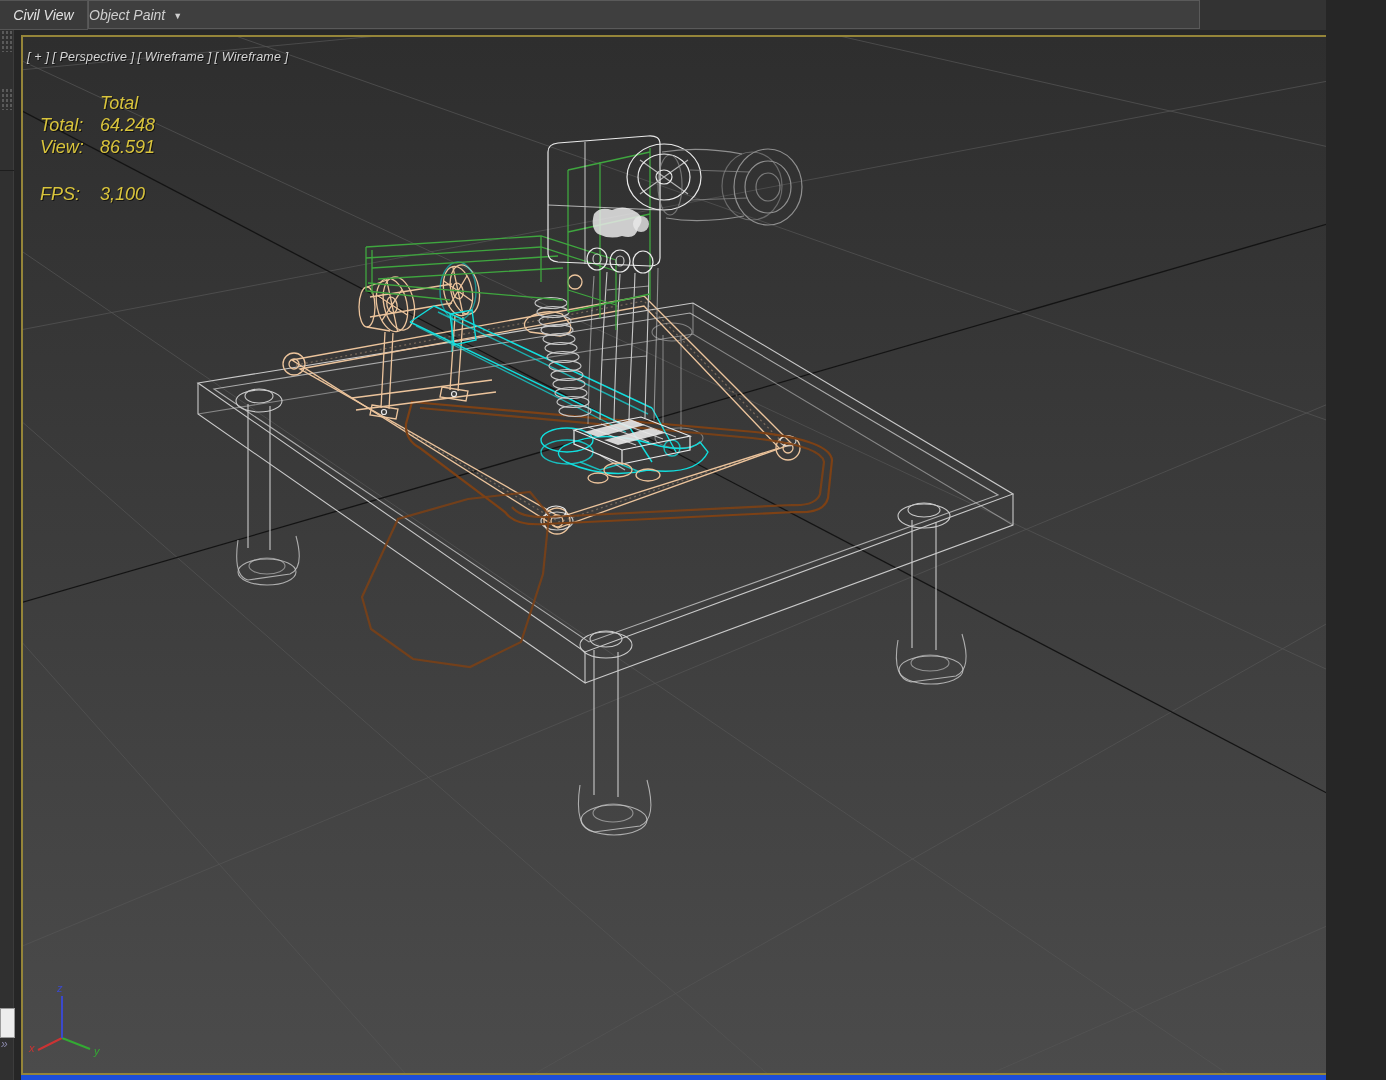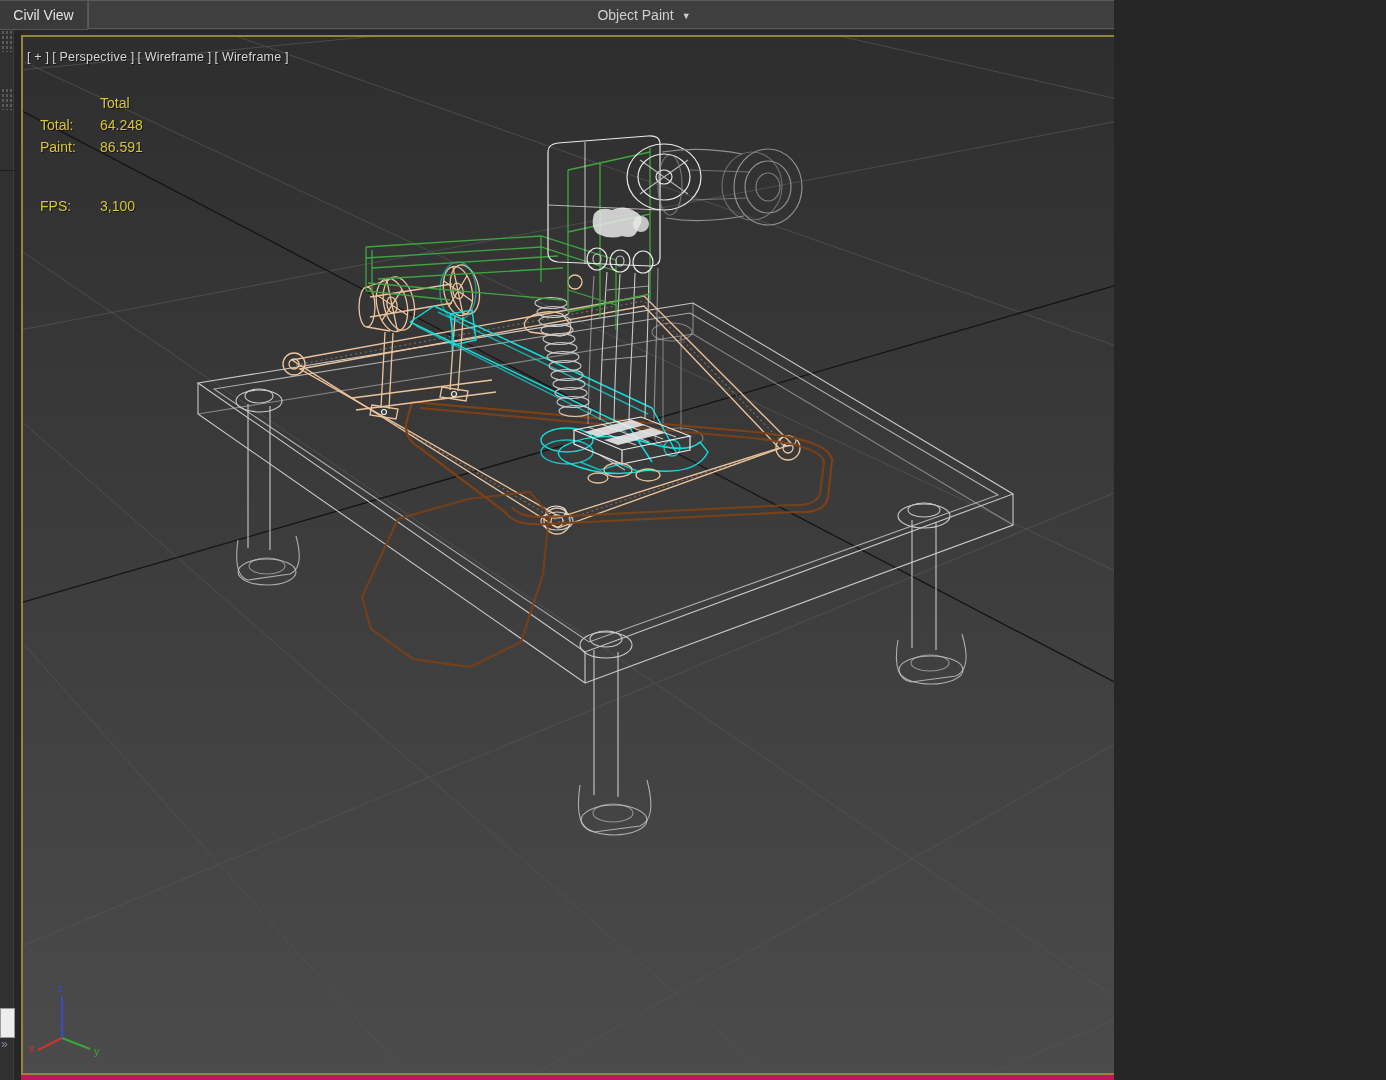--- a/index.html
+++ b/index.html
@@ -1,26 +1,26 @@
 <!DOCTYPE html>
 <html style="--accent-border: #958539; --stats-text: #d9c43c; --grid-line: #545454; --grid-axis: #141414; --wire-white: #c9c9c9; --wire-bright: #e9e9e9; --wire-gray: #8f8f8f; --wire-green: #3fa63f; --wire-cyan: #11dede; --wire-tan: #ecc49c; --wire-brown: #7d4115; --axis-x-red: #cc3333; --axis-y-green: #33aa33; --axis-z-blue: #3b49cc;"><head>
 <meta charset="utf-8">
 <style>
   html,body{margin:0;padding:0;background:#262626;}
   *{box-sizing:border-box;}
-  #stage{position:relative;width:1114px;height:1080px;overflow:hidden;
-         font-family:"Liberation Sans",sans-serif;background:#be185d;}
+  #stage{position:relative;width:1326px;height:1080px;overflow:hidden;
+         font-family:"Liberation Sans",sans-serif;background:#1d4ed8;font-style:italic;}
 
   
   .topbar{position:absolute;left:0;top:0;width:1386px;height:30px;background:#333;}
   .menu-item{position:absolute;left:0;top:0;width:88px;height:30px;background:#3a3a3a;
              border:1px solid #555;border-left:none;color:#e2e2e2;font-size:14px;
              display:flex;align-items:center;justify-content:center;}
   .ribbon-bar{position:absolute;left:88px;top:0;width:1112px;height:29px;background:#3f3f3f;
-              border:1px solid #5a5a5a;display:flex;align-items:center;justify-content:center;}
+              border:1px solid #5a5a5a;display:flex;align-items:center;}
   .ribbon-tab{color:#cfcfcf;font-size:14px;display:flex;align-items:center;gap:8px;cursor:default;}
   .ribbon-tab .arrow{font-size:9px;color:#cfcfcf;transform:translateY(1px);}
   .topbar-right{position:absolute;left:1200px;top:0;width:186px;height:30px;background:#333;}
   .top-gap{position:absolute;left:0;top:30px;width:1386px;height:5px;background:#282828;}
 
   
   .leftstrip{position:absolute;left:0;top:30px;width:21px;height:1050px;background:#262626;}
   .leftstrip .col{position:absolute;left:0;top:0;width:14px;height:1050px;background:#303030;border-right:1px solid #3c3c3c;}
   .leftstrip .divider{position:absolute;left:0;top:140px;width:14px;height:1px;background:#1e1e1e;}
   .dots{position:absolute;left:1px;width:12px;height:22px;
@@ -30,25 +30,25 @@
   .expand-toggle{position:absolute;left:1px;top:1008px;width:18px;height:14px;color:#8886a8;
                  font-size:12px;line-height:12px;}
 
   
   .viewport{position:absolute;left:21px;top:35px;width:1365px;height:1040px;
             border:2px solid var(--accent-border);border-right:none;
             background:linear-gradient(#2e2e2e,#4b4b4b);}
   .vp-label{position:absolute;left:27px;top:50px;color:#d5d5d5;font-size:12.5px;
             letter-spacing:.2px;display:flex;gap:3px;text-shadow:1px 1px 0 rgba(0,0,0,.55);}
   .vp-label span{cursor:default;}
-  .stats{position:absolute;left:40px;top:92px;color:var(--stats-text);font-size:14px;
+  .stats{position:absolute;left:40px;top:92px;color:var(--stats-text);font-size:18px;
          text-shadow:1px 1px 0 rgba(0,0,0,.6);}
   .stats .row{display:flex;height:22px;align-items:center;}
   .stats .lbl{width:60px;}
-  .stats .fps{margin-top:34px;align-items:flex-end;}
+  .stats .fps{margin-top:25px;align-items:flex-end;}
   svg{position:absolute;left:0;top:0;}
 
   
   .gl{stroke:var(--grid-line);stroke-width:1;fill:none;opacity:.75;}
   .ga{stroke:var(--grid-axis);stroke-width:1.3;fill:none;}
   .w{stroke:var(--wire-white);stroke-width:1.1;fill:none;}
   .wb{stroke:var(--wire-bright);stroke-width:1.2;fill:none;}
   .gy{stroke:var(--wire-gray);stroke-width:1.2;fill:none;}
   .gn{stroke:var(--wire-green);stroke-width:1.3;fill:none;}
   .cy{stroke:var(--wire-cyan);stroke-width:1.4;fill:none;}
@@ -289,21 +289,21 @@
   <div class="stats">
     <div class="row">
         <span class="lbl"></span>
         <span>Total</span>
       </div>
     <div class="row">
         <span class="lbl">Total:</span>
         <span>64.248</span>
       </div>
     <div class="row">
-        <span class="lbl">Paint:</span>
+        <span class="lbl">View:</span>
         <span>86.591</span>
       </div>
     <div class="row fps">
         <span class="lbl">FPS:</span>
         <span>3,100</span>
       </div>
   </div>
 
 </div>
 

